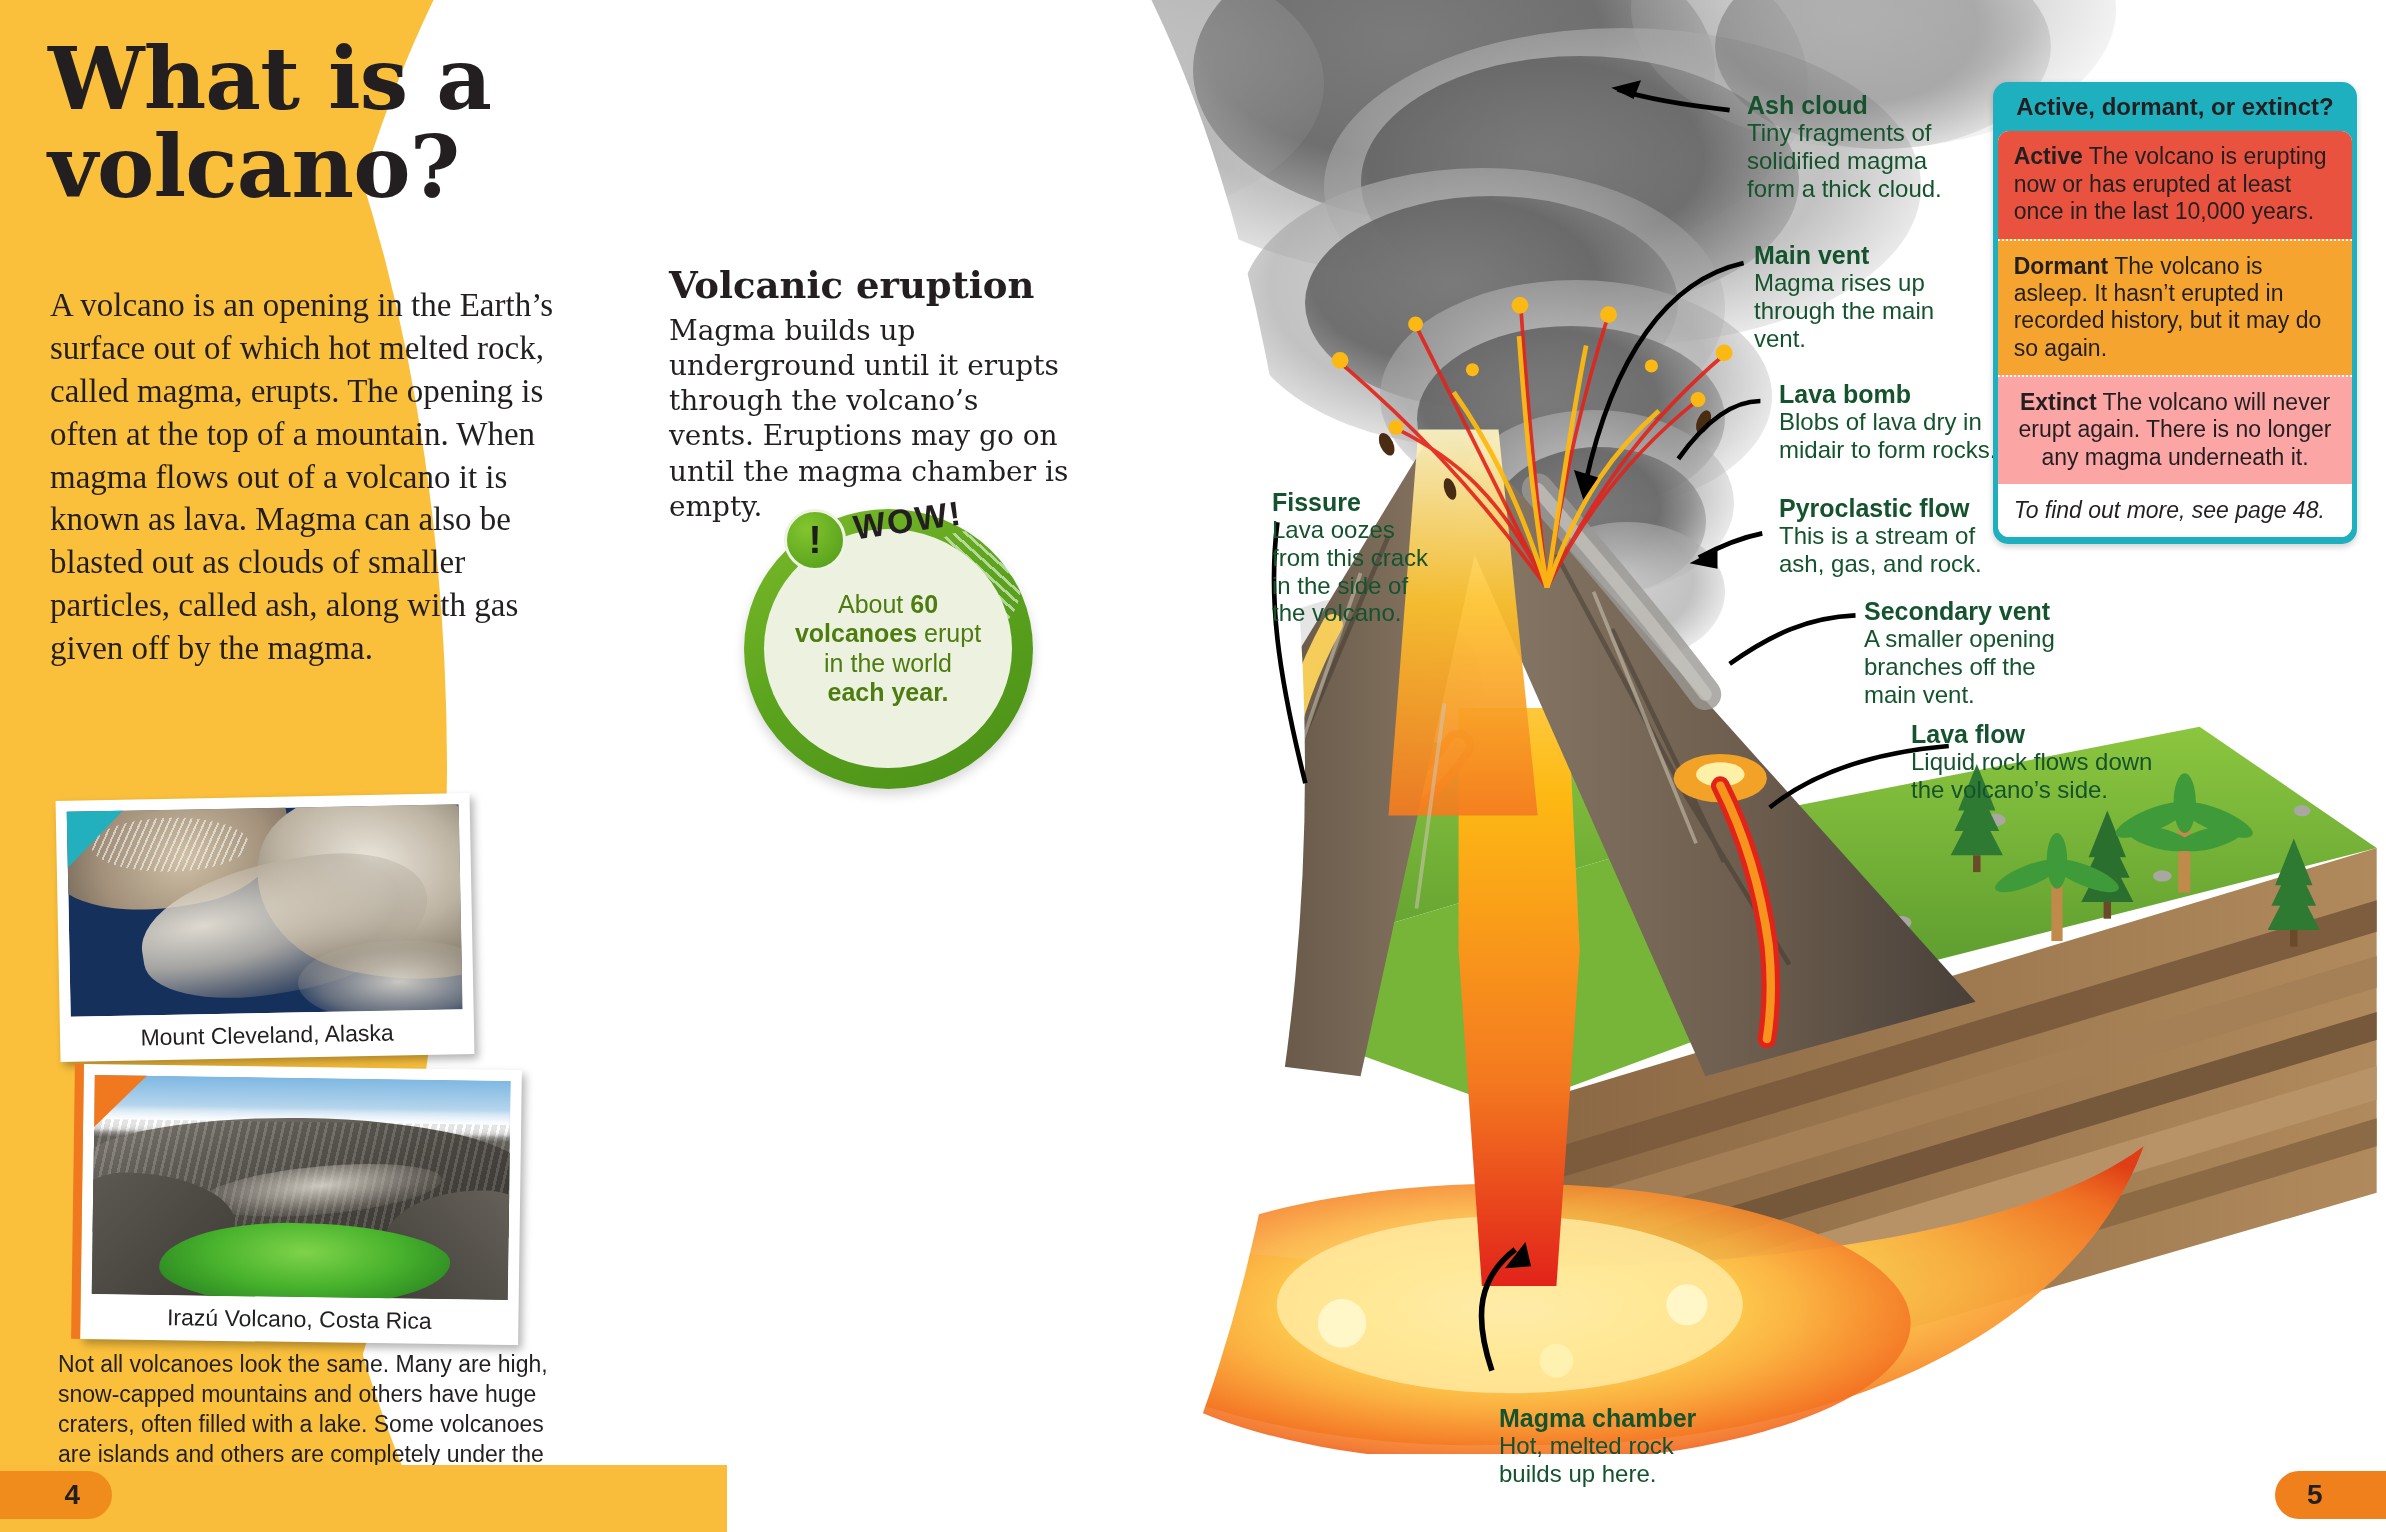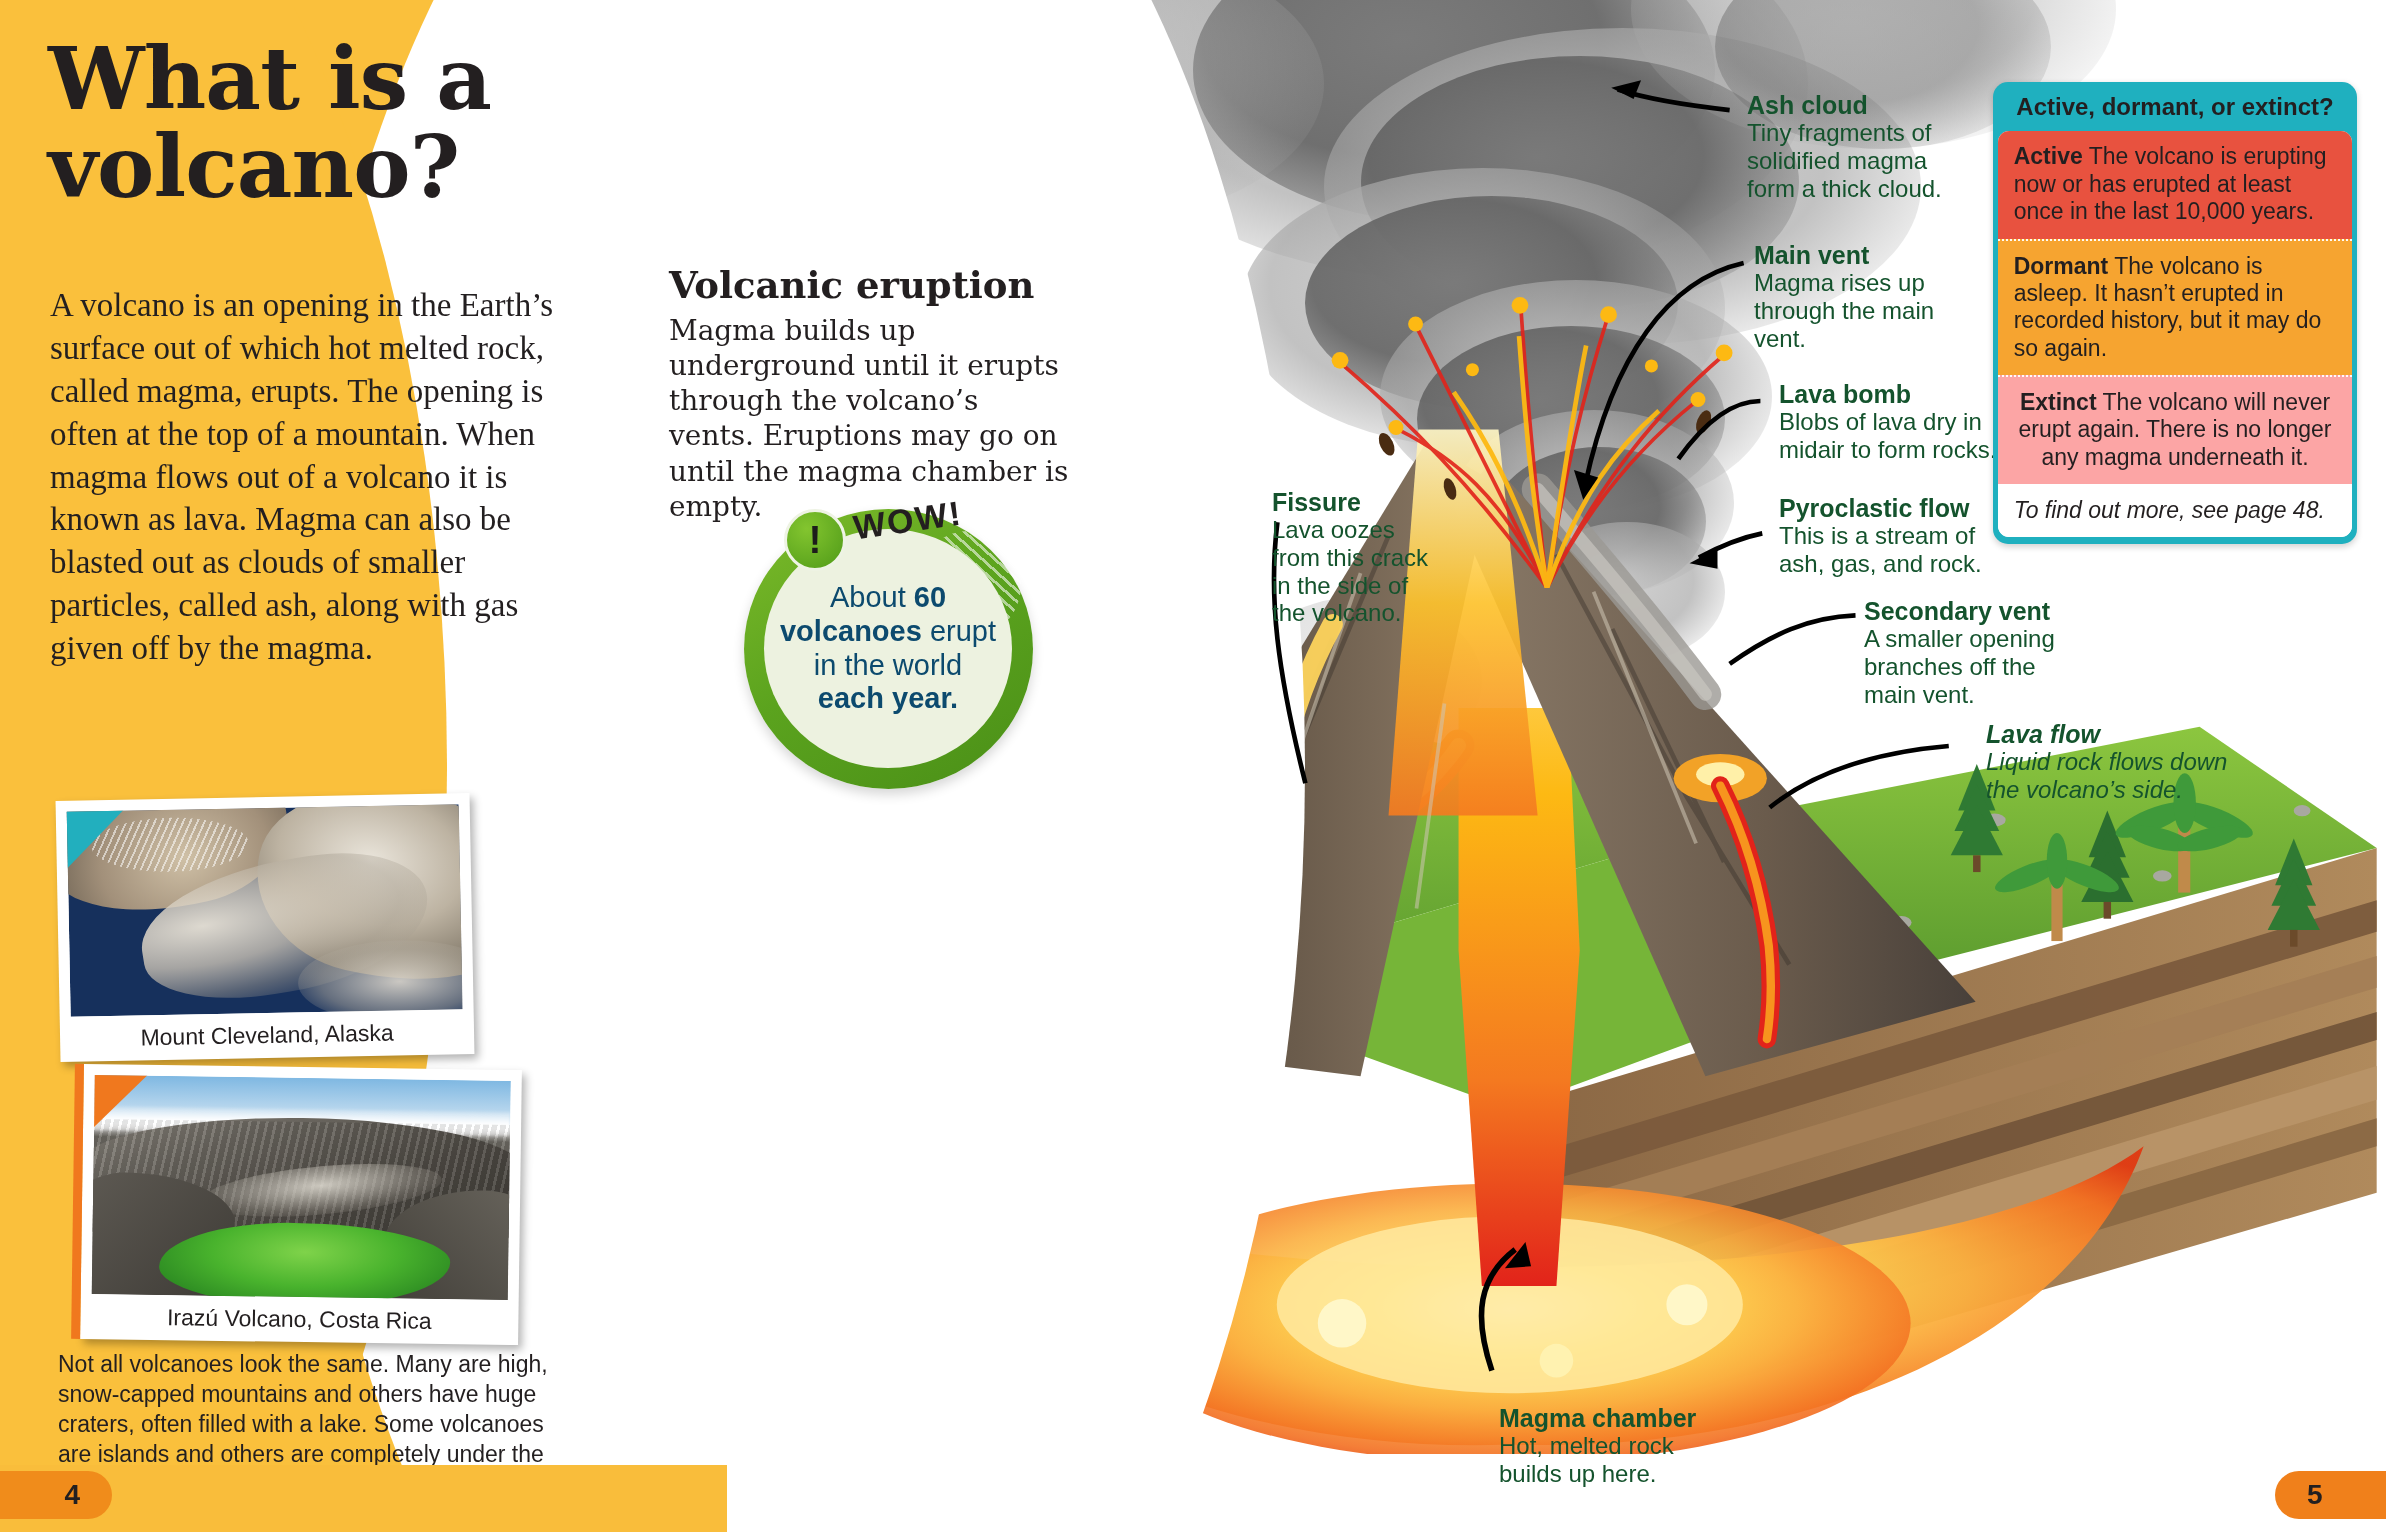--- a/index.html
+++ b/index.html
@@ -207,21 +207,21 @@
   #wow-ring:after {
     content: ""; position: absolute; left: 60%; top: 8%; width: 36%; height: 38%;
     background: repeating-linear-gradient(42deg, rgba(255,255,255,0.55) 0 2.8px, rgba(255,255,255,0) 2.8px 8.4px);
     border-radius: 50%;
   }
   #wow-inner {
     position: absolute; left: 28px; top: 37px; width: 248px; height: 239px; border-radius: 50%;
     background: #edf2e0;
     display: flex; align-items: center; justify-content: center; text-align: center;
   }
-  #wow-text { font-size: 29px; line-height: 1.17; color: #0c4a6e; padding: 0 13px; }
+  #wow-text { font-size: 25px; line-height: 1.17; color: #4d7c0f; padding: 0 13px; }
   #wow-text b { font-weight: 700; }
   #wow-word {
     position: absolute; left: 117px; top: 9.3px; font-weight: 700; font-size: 34px;
     color: #231f20; letter-spacing: 1.9px; transform: rotate(-8deg);
   }
   #wow-excl {
     position: absolute; left: 48px; top: 17px; width: 62px; height: 62px; border-radius: 50%;
     background: radial-gradient(circle at 35% 30%, #83c52f, #4f9a18);
     border: 3.7px solid #eef3e4;
     display: flex; align-items: center; justify-content: center;
@@ -592,21 +592,21 @@
   <div class="label" style="left:1779px; top:494px; width:214px;">
     <div class="lab-title">Pyroclastic flow</div>
     <div class="lab-body">This is a stream of ash, gas, and rock.</div>
   </div>
 
   <div class="label" style="left:1864px; top:597px; width:210px;">
     <div class="lab-title">Secondary vent</div>
     <div class="lab-body">A smaller opening branches off the main vent.</div>
   </div>
 
-  <div class="label" style="left:1986px; top:720px; width:247px;font-style:italic;">
+  <div class="label" style="left:1911px; top:720px; width:247px;">
     <div class="lab-title">Lava flow</div>
     <div class="lab-body">Liquid rock flows down the volcano’s side.</div>
   </div>
 
   <div class="label" style="left:1272px; top:488px; width:168px;">
     <div class="lab-title">Fissure</div>
     <div class="lab-body">Lava oozes from this crack in the side of the volcano.</div>
   </div>
 
   <div class="label" style="left:1499px; top:1404px; width:233px;">

